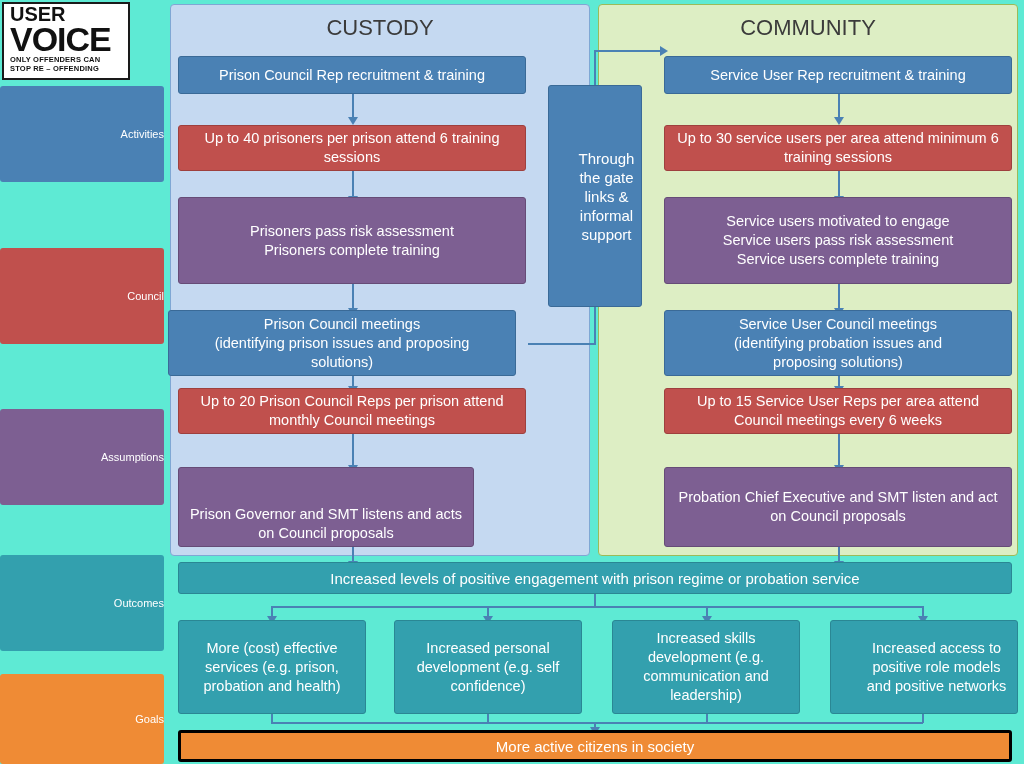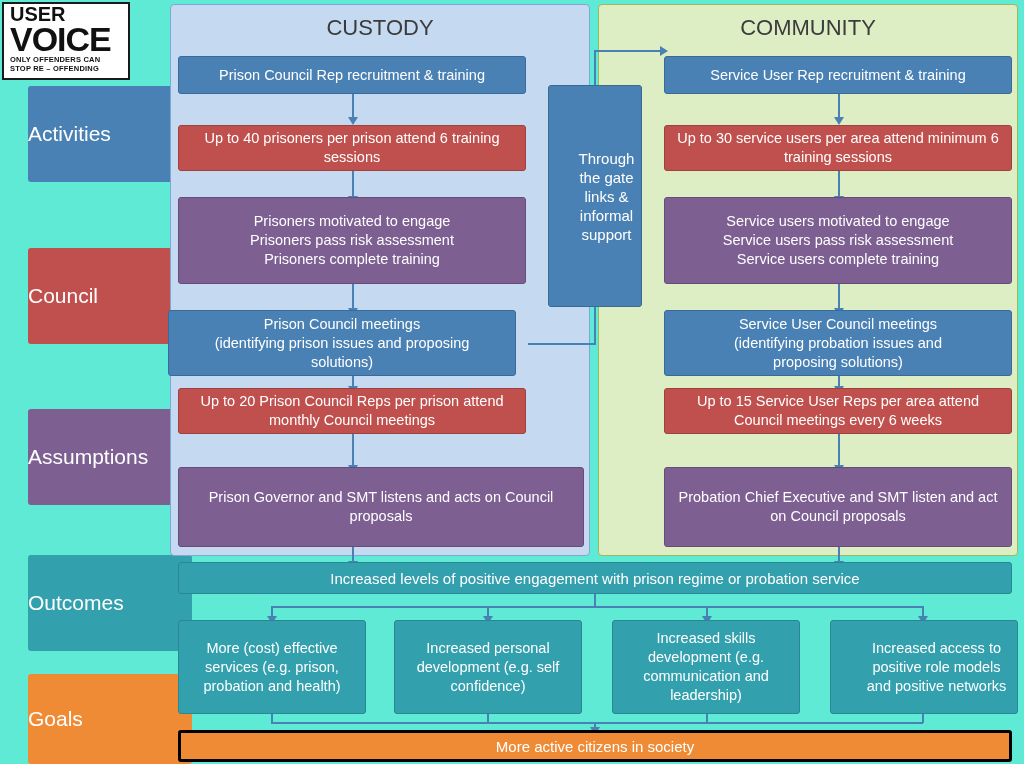--- a/index.html
+++ b/index.html
@@ -51,27 +51,26 @@
     letter-spacing: 0.2px;
   }
 
   
   .legend {
     position: absolute;
     left: 0;
     width: 164px;
     box-sizing: border-box;
     color: #ffffff;
-    font-size: 21px;
+    font-size: 11px;
     display: flex;
     align-items: center;
-    justify-content: flex-start;
+    justify-content: flex-end;
     text-align: center;
     border-radius: 3px;
-    margin-left: 28px;
   }
 
   
   .panel {
     position: absolute;
     box-sizing: border-box;
     border-radius: 4px;
   }
   .panel-title {
     position: absolute;
@@ -188,36 +187,35 @@
 
   <div class="box blue" style="left:178px; top:56px; width:348px; height:38px;">
     <span>Prison Council Rep recruitment &amp; training</span>
   </div>
 
   <div class="box red" style="left:178px; top:125px; width:348px; height:46px;">
     <span>Up to 40 prisoners per prison attend 6 training sessions</span>
   </div>
 
   <div class="box purple" style="left:178px; top:197px; width:348px; height:87px; flex-direction:column;">
-    <span>Prisoners motivated to engage</span>
     <span>Prisoners pass risk assessment</span>
     <span>Prisoners complete training</span>
   </div>
 
   <div class="box blue" style="left:168px; top:310px; width:348px; height:66px; flex-direction:column;align-items:center;">
     <span>Prison Council meetings</span>
     <span>(identifying prison issues and proposing</span>
     <span>solutions)</span>
   </div>
 
   <div class="box red" style="left:178px; top:388px; width:348px; height:46px;">
     <span>Up to 20 Prison Council Reps per prison attend monthly Council meetings</span>
   </div>
 
-  <div class="box purple" style="left:178px; top:467px; width:406px; height:80px;">
+  <div class="box purple" style="left:178px; top:467px; width:296px; height:80px;align-items:flex-end;">
     <span>Prison Governor and SMT listens and acts on Council proposals</span>
   </div>
 
   <div class="box blue" style="left:548px; top:85px; width:94px; height:222px; flex-direction:column; font-size:15px;padding-left:29px;">
     <span>Through</span>
     <span>the gate</span>
     <span>links &amp;</span>
     <span>informal</span>
     <span>support</span>
   </div>

